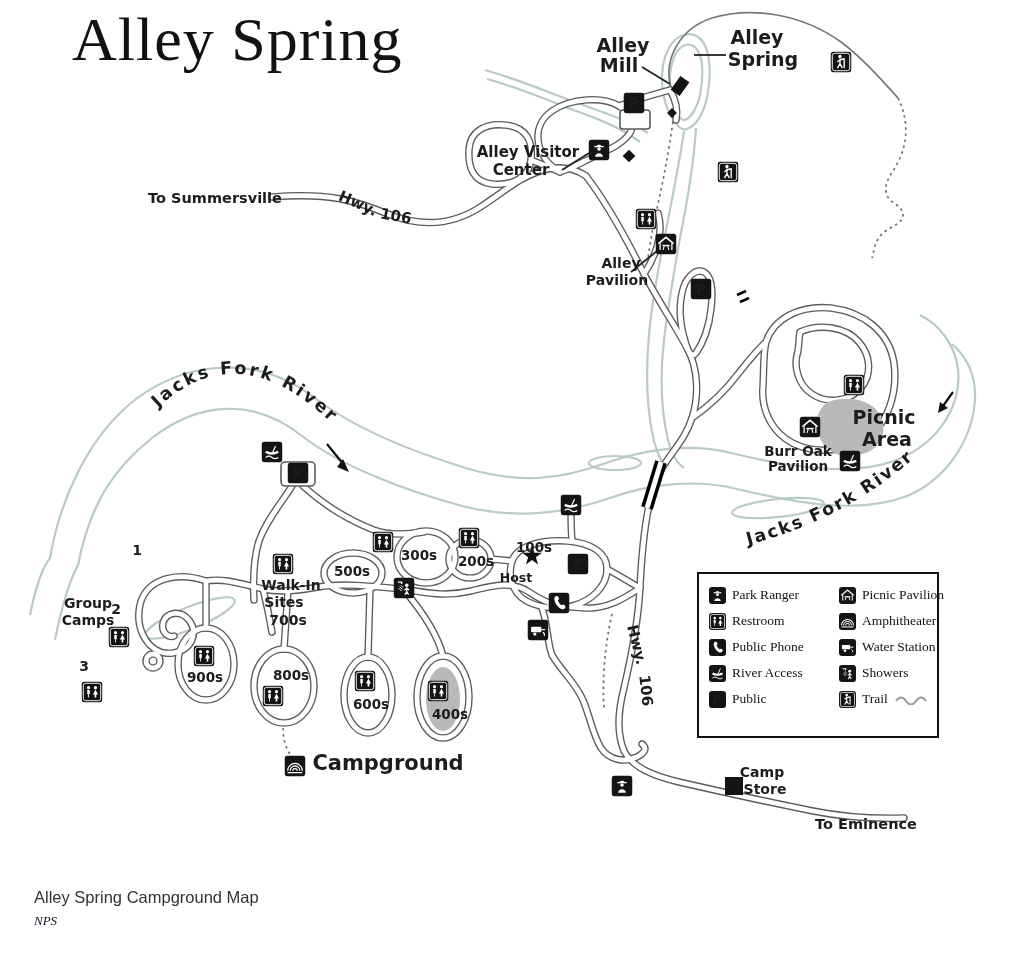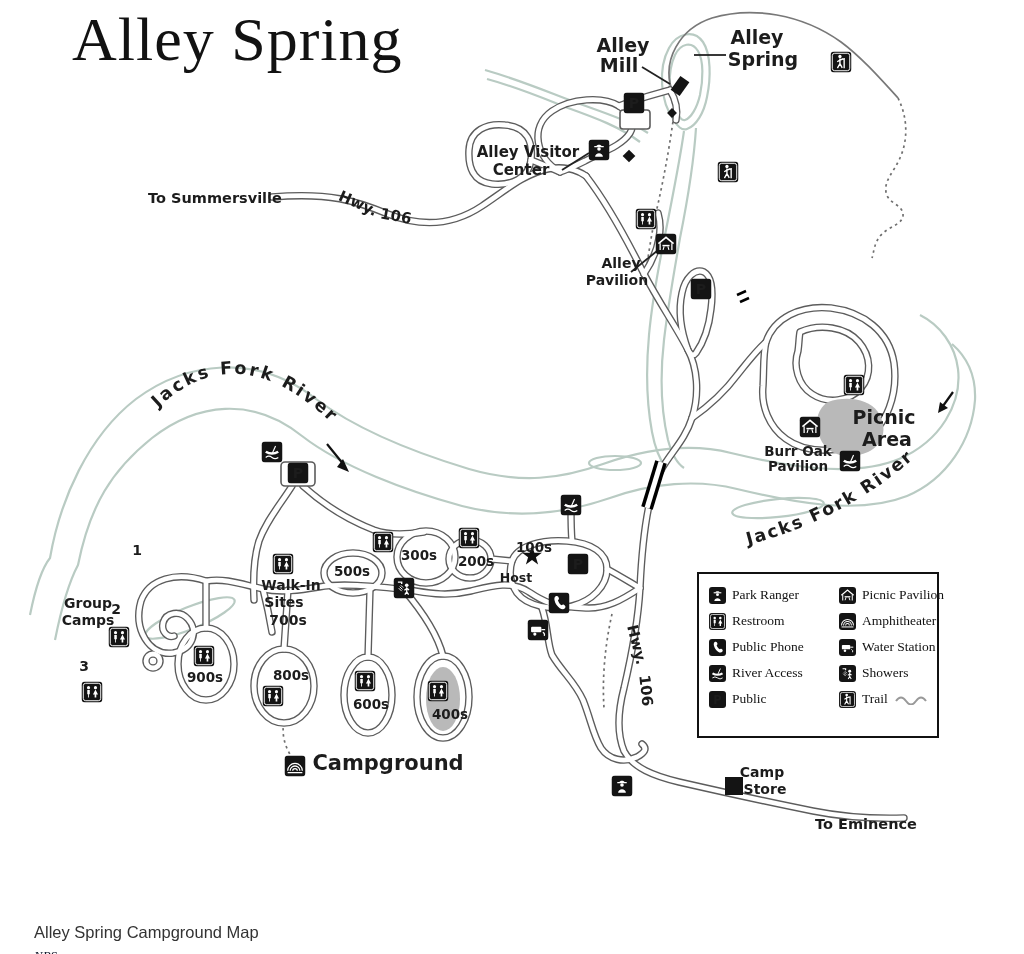--- a/index.html
+++ b/index.html
@@ -27,21 +27,21 @@
     padding:8px 4px 0 10px;}
   .legend-item{display:flex;align-items:center;gap:6px;height:26px;}
   .legend-item span{font-family:"Liberation Serif",serif;font-size:13.5px;color:#111;white-space:nowrap;}
   .lgi{width:17px;height:17px;flex:0 0 17px;}
   .legend-footer{position:absolute;left:0;right:0;bottom:0;height:24px;background:#050505;
     color:#fff;display:flex;align-items:center;justify-content:center;
     font-family:"Liberation Sans",sans-serif;font-weight:bold;font-size:12.5px;}
   .notes{position:absolute;left:35px;top:788px;width:560px;
     font-family:"Liberation Serif",serif;font-size:19px;line-height:22px;color:#111;}
   .figure-caption{position:absolute;left:34px;top:888px;}
-  .figure-caption .cap-title{font-family:"Liberation Sans",sans-serif;font-size:16.5px;color:#333;margin-top:35px;}
+  .figure-caption .cap-title{font-family:"Liberation Sans",sans-serif;font-size:16.5px;color:#333;}
   .figure-caption .cap-src{font-family:Liberation Serif, serif;font-size:13px;
     font-style:italic;color:#0f172a;margin-top:6px;}
 </style>
 </head>
 <body>
 
 <div class="map-wrap">
 <svg width="1024" height="870" viewBox="0 0 1024 870">
   <defs>
 

